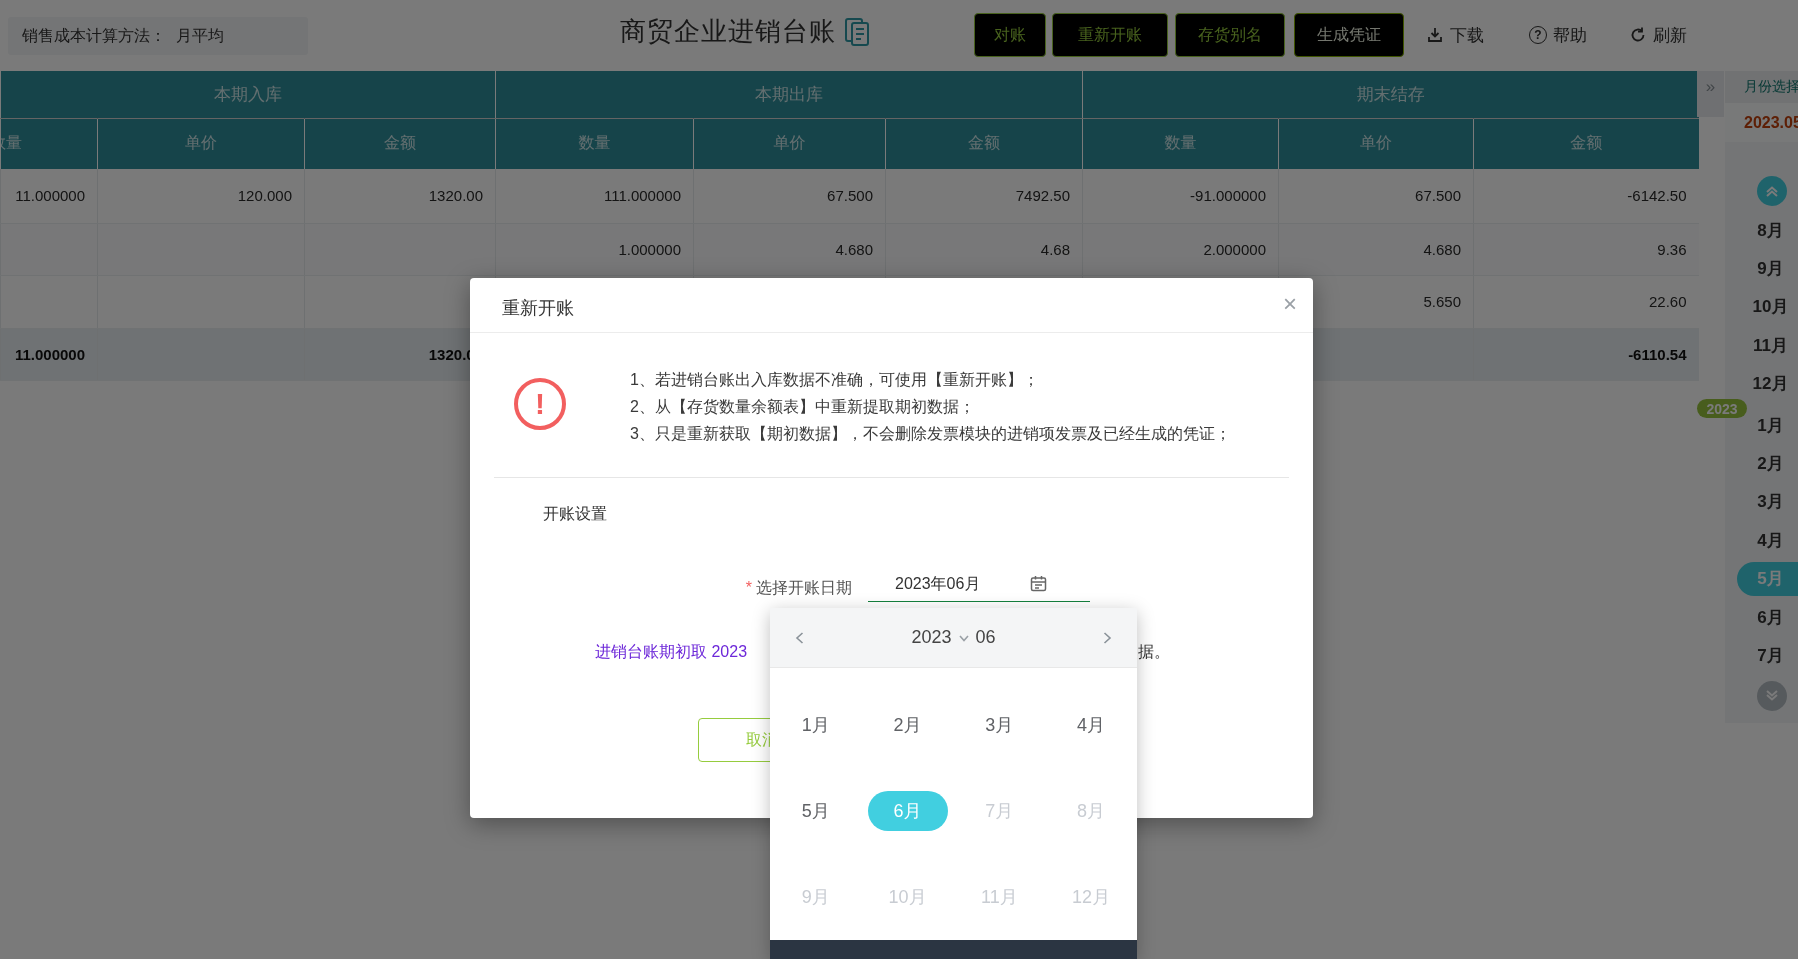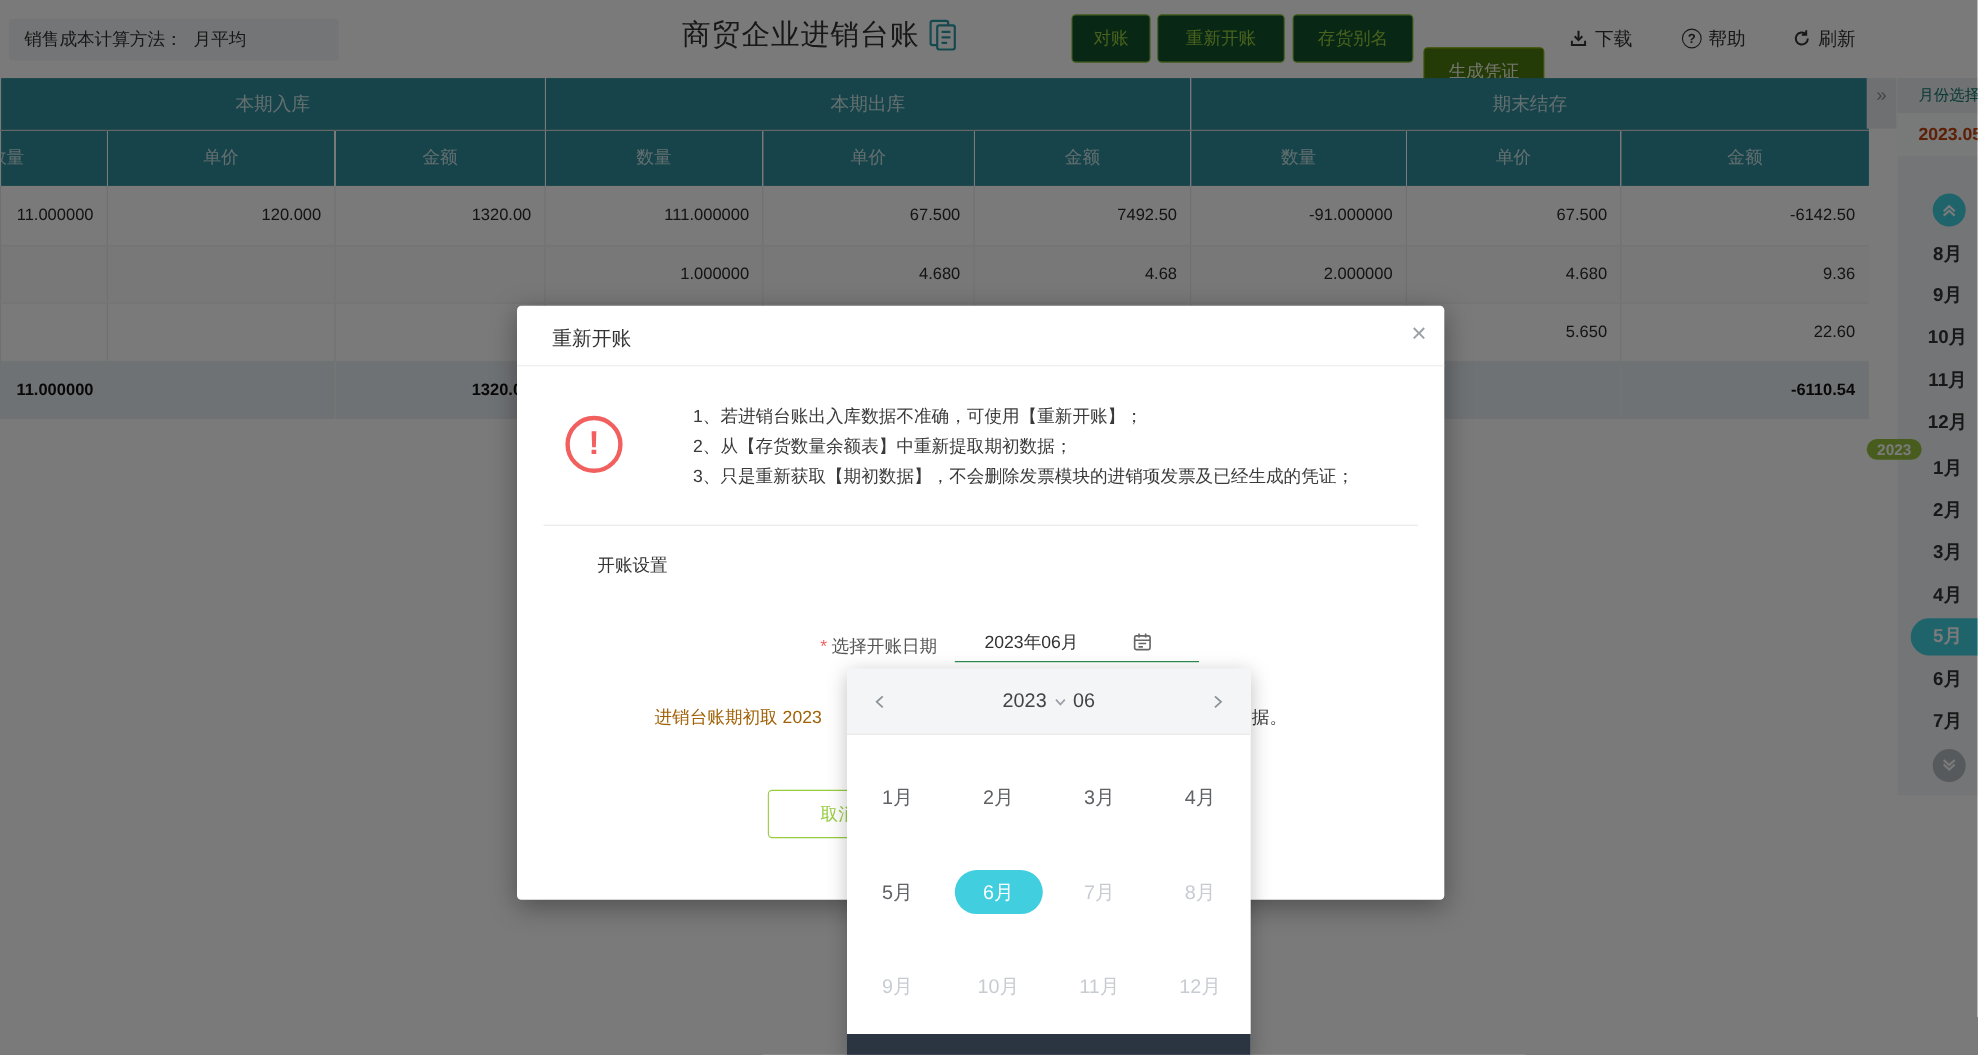--- a/index.html
+++ b/index.html
@@ -7,26 +7,26 @@
     font-family:"Liberation Sans","DejaVu Sans",sans-serif; }
   .screen { position:relative; width:1798px; height:959px; background:#fff; overflow:hidden; }
 
   
   .topbar { position:absolute; left:0; top:0; width:1798px; height:71px; background:#fff; z-index:1; }
   .cost-box { position:absolute; left:8px; top:17px; width:300px; height:38px; background:#f3f4f6;
     border-radius:3px; display:flex; align-items:center; padding-left:14px; font-size:16px; color:#333; }
   .cost-box b { font-weight:normal; margin-left:10px; }
   .page-title { position:absolute; left:620px; top:14px; font-size:26px; color:#333; letter-spacing:1px; display:flex; align-items:center; gap:8px; }
   .doc-icon svg { display:block; }
-  .tb-btn { position:absolute; top:13px; height:44px; border:1px solid #96cc3e; color:#96cc3e; background:#14532d;
+  .tb-btn { position:absolute; top:13px; height:44px; border:1px solid #96cc3e; color:#96cc3e; background:#000000;
     border-radius:4px; font-size:16px; display:flex; align-items:center; justify-content:center; cursor:pointer; }
   .tb-btn.b1 { left:974px; width:72px; }
   .tb-btn.b2 { left:1052px; width:116px; }
   .tb-btn.b3 { left:1175px; width:110px; }
-  .tb-btn.b4 { left:1294px; width:110px; background:#4d7c0f; border-color:#85b200; color:#f2f7e6;margin-top:30px; }
+  .tb-btn.b4 { left:1294px; width:110px; background:#000000; border-color:#85b200; color:#f2f7e6; }
   .tb-act { position:absolute; top:20px; height:30px; display:flex; align-items:center; gap:6px; font-size:17px; color:#333; cursor:pointer; }
   .tb-act.a1 { left:1426px; } .tb-act.a2 { left:1529px; } .tb-act.a3 { left:1629px; }
   .qmark { display:inline-flex; width:18px; height:18px; border:1.5px solid #333; border-radius:50%;
     align-items:center; justify-content:center; font-size:12px; font-weight:bold; }
 
   
   .table-wrap { position:absolute; left:0; top:71px; width:1698px; z-index:1; }
   table.ledger { border-collapse:collapse; table-layout:fixed; width:1698px; }
   table.ledger th, table.ledger td { overflow:hidden; white-space:nowrap; }
   .ledger thead th { background:#2e8f9c; color:#cfe6e8; font-weight:normal; }
@@ -69,21 +69,21 @@
   .warn-circle { position:absolute; left:44px; top:100px; width:52px; height:52px; border:4px solid #f25f5f; border-radius:50%;
     color:#f25f5f; font-size:30px; font-weight:bold; display:flex; align-items:center; justify-content:center; }
   .m-notes { position:absolute; left:113px; top:88px; font-size:16px; color:#3a3a3a; line-height:27px; white-space:nowrap;margin-left:47px; }
   .m-div2 { position:absolute; left:24px; right:24px; top:199px; border-top:1px solid #e6e6e6; }
   .m-section { position:absolute; left:73px; top:226px; font-size:16px; color:#333; }
   .m-label { position:absolute; left:180px; top:300px; width:202px; text-align:right; font-size:16px; color:#555; }
   .m-label .star { color:#f25f5f; margin-right:4px; }
   .m-input { position:absolute; left:398px; top:290px; width:222px; height:34px; border-bottom:1px solid #15803d; cursor:text; }
   .m-input .val { position:absolute; left:27px; top:6px; font-size:16px; color:#333; }
   .m-input .cal { position:absolute; left:162px; top:7px; }
-  .m-hint-pre { position:absolute; left:125px; top:364px; font-size:16px; color:#a16207; white-space:nowrap; }
+  .m-hint-pre { position:absolute; left:125px; top:364px; font-size:16px; color:#6d28d9; white-space:nowrap; }
   .m-hint-suf { position:absolute; left:668px; top:364px; font-size:16px; color:#333; white-space:nowrap; }
   .m-cancel { position:absolute; left:228px; top:440px; width:128px; height:44px; background:#fff; border:1px solid #96cc3e;
     border-radius:4px; color:#96cc3e; font-size:16px; display:flex; align-items:center; justify-content:center; cursor:pointer; }
 
   
   .picker { position:absolute; left:770px; top:608px; width:367px; height:351px; background:#fff; border-radius:4px 4px 0 0;
     box-shadow:0 4px 18px rgba(0,0,0,.25); z-index:20; }
   .p-head { position:absolute; left:0; top:0; width:100%; height:60px; background:#f4f5f6; border-bottom:1px solid #e8e8e8;
     display:flex; align-items:center; justify-content:center; gap:6px; font-size:18px; color:#444; }
   .p-arrow { position:absolute; top:18px; width:24px; height:24px; display:flex; align-items:center; justify-content:center;

